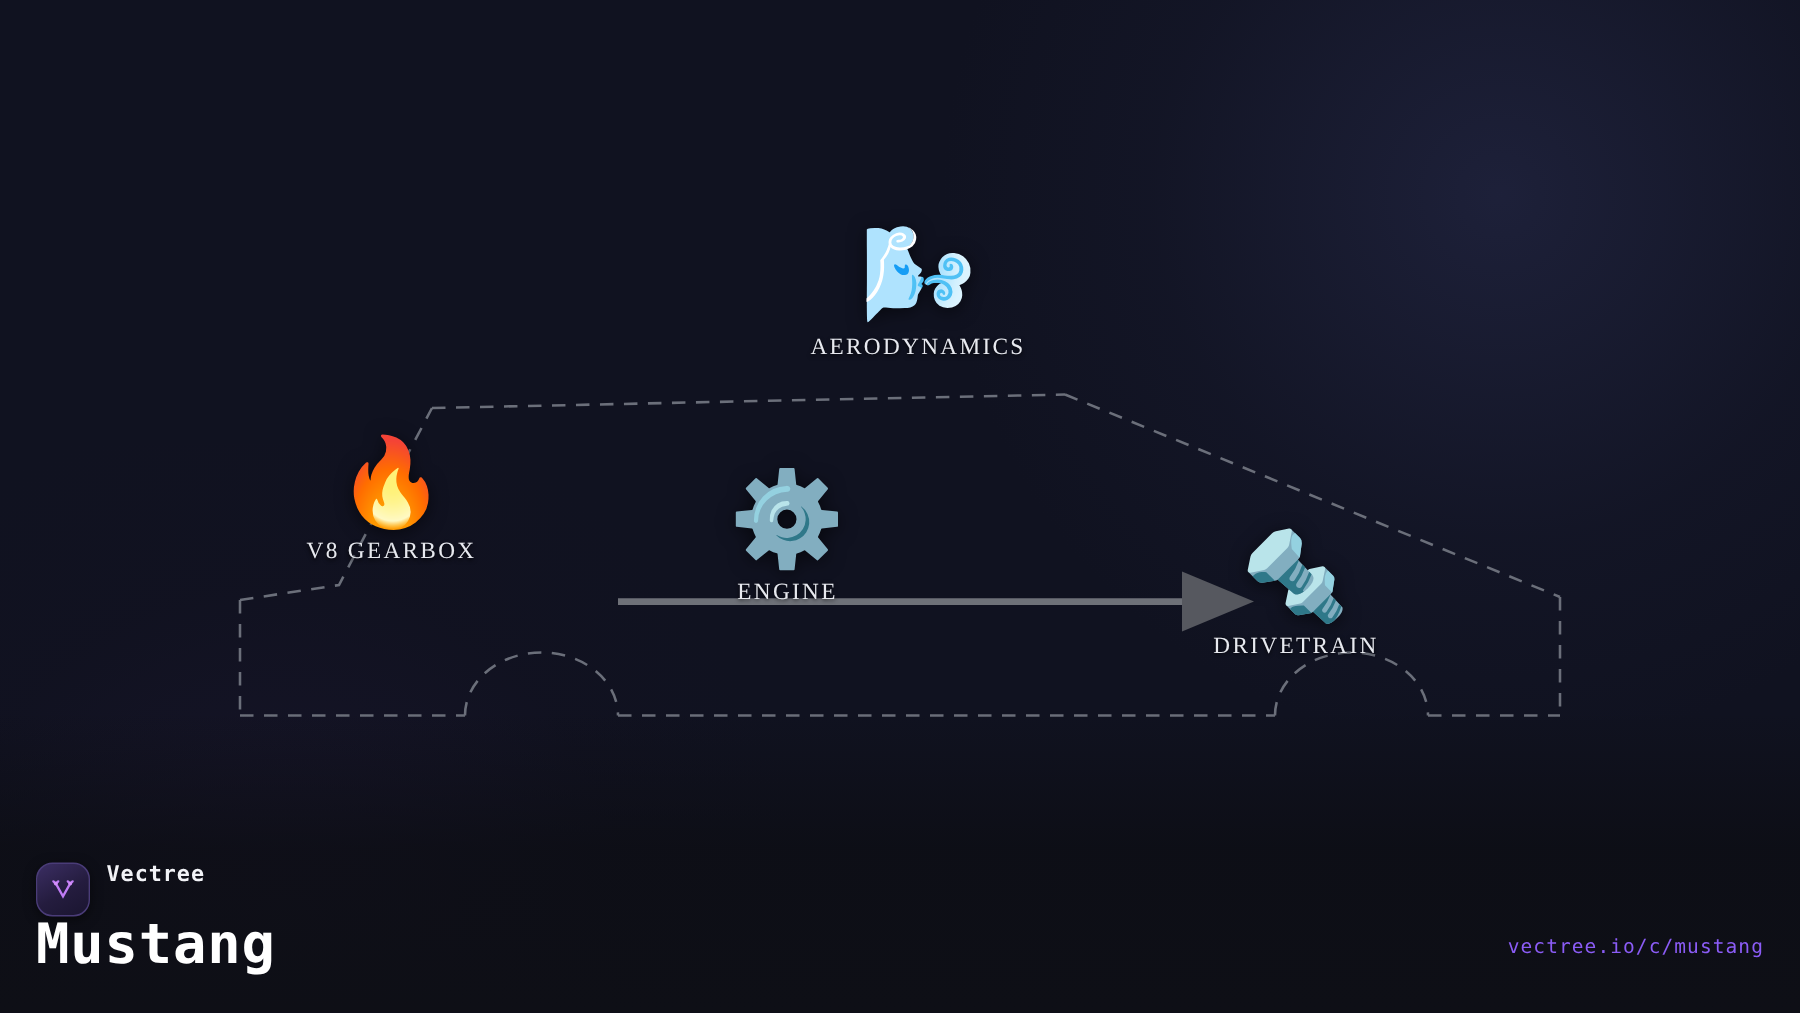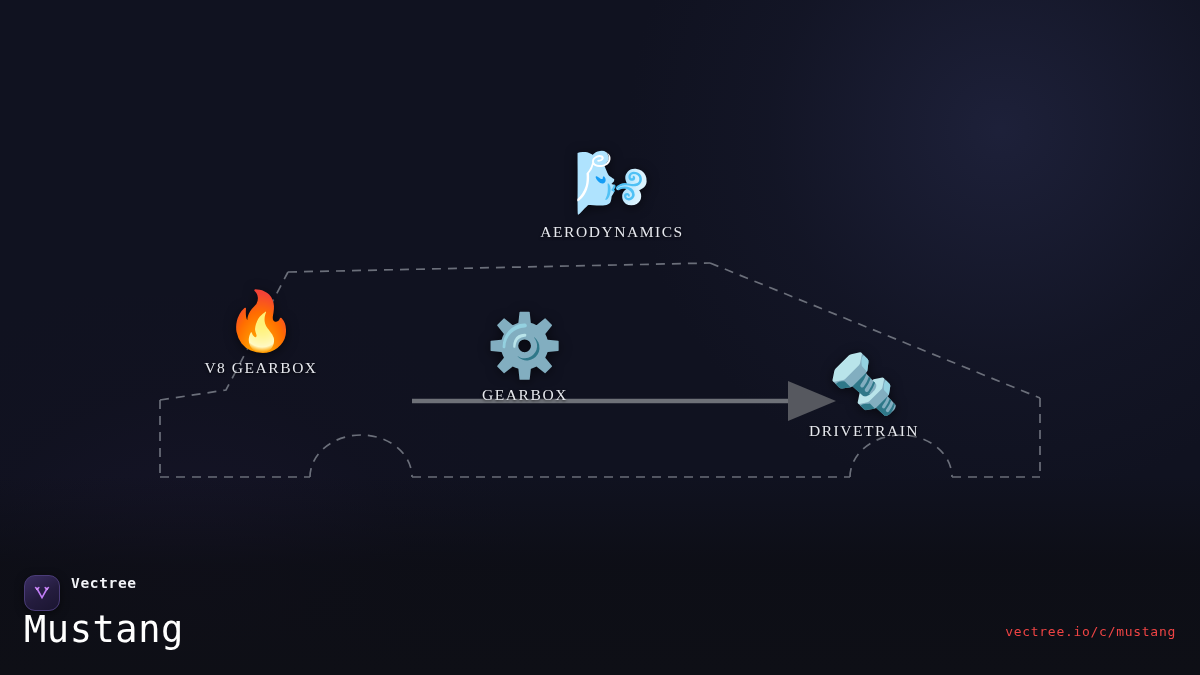--- a/index.html
+++ b/index.html
@@ -102,29 +102,29 @@
     font-size: 14.5px;
     font-weight: bold;
     letter-spacing: 0.045em;
   }
   .page-title {
     position: absolute;
     left: 24px;
     top: 610px;
     color: #ffffff;
     font-size: 37px;
-    font-weight: normal;
+    font-weight: bold;
     letter-spacing: 0.015em;
     line-height: 1.1;
   }
   .page-url {
     position: absolute;
     right: 24px;
     top: 624px;
-    color: #ef4444;
+    color: #8b5cf6;
     font-size: 13px;
     letter-spacing: 0.055em;
   }
 </style>
 </head>
 <body>
 
 <div id="stage">
 
   <div class="bg-base"></div>
@@ -166,21 +166,21 @@
     <div class="node-label">AERODYNAMICS</div>
   </div>
 
   <div class="node" style="left:261px; top:292px;">
     <div class="node-emoji" style="font-size:58px;">🔥</div>
     <div class="node-label">V8 GEARBOX</div>
   </div>
 
   <div class="node" style="left:525px; top:315px;">
     <div class="node-emoji" style="font-size:62px;">⚙️</div>
-    <div class="node-label">GEARBOX</div>
+    <div class="node-label">ENGINE</div>
   </div>
 
   <div class="node" style="left:864px; top:355px;">
     <div class="node-emoji" style="font-size:58px;">🔩</div>
     <div class="node-label">DRIVETRAIN</div>
   </div>
 
   <div class="bg-bottom-fade"></div>
 
   <div class="brand-row">

